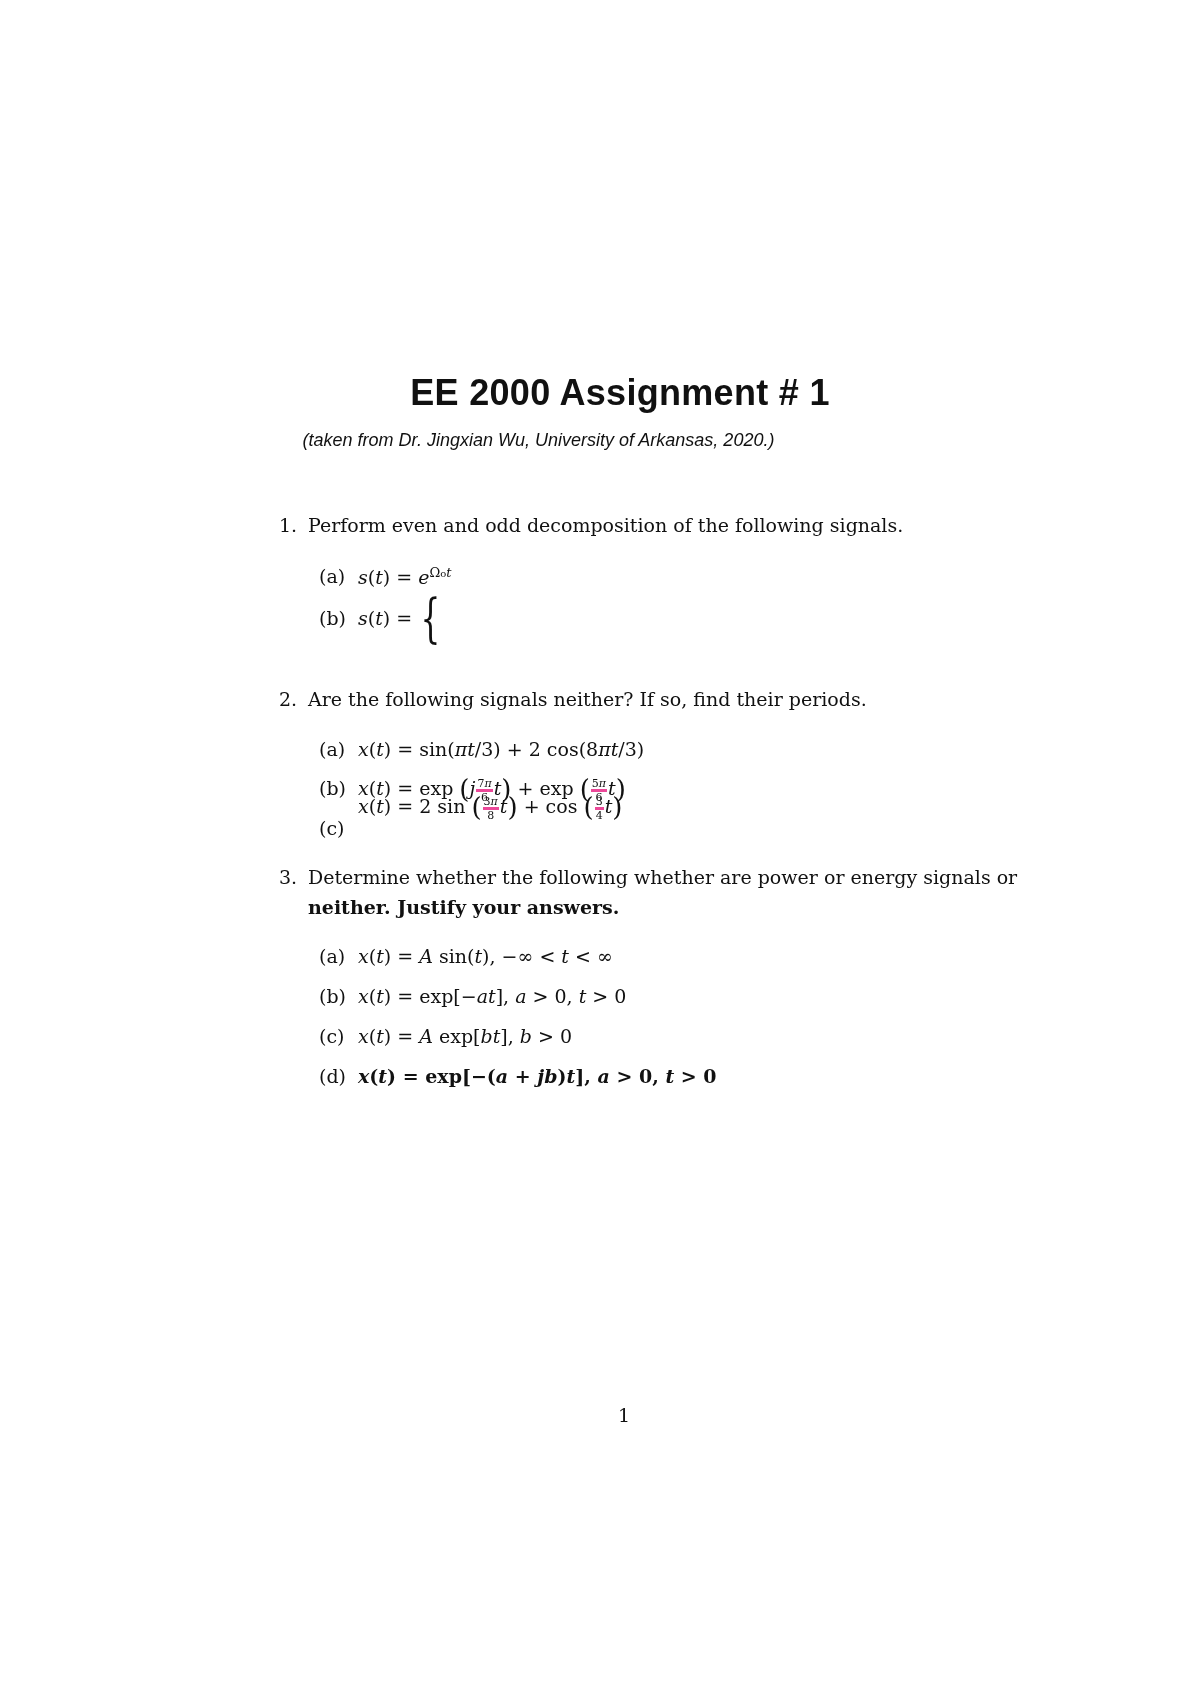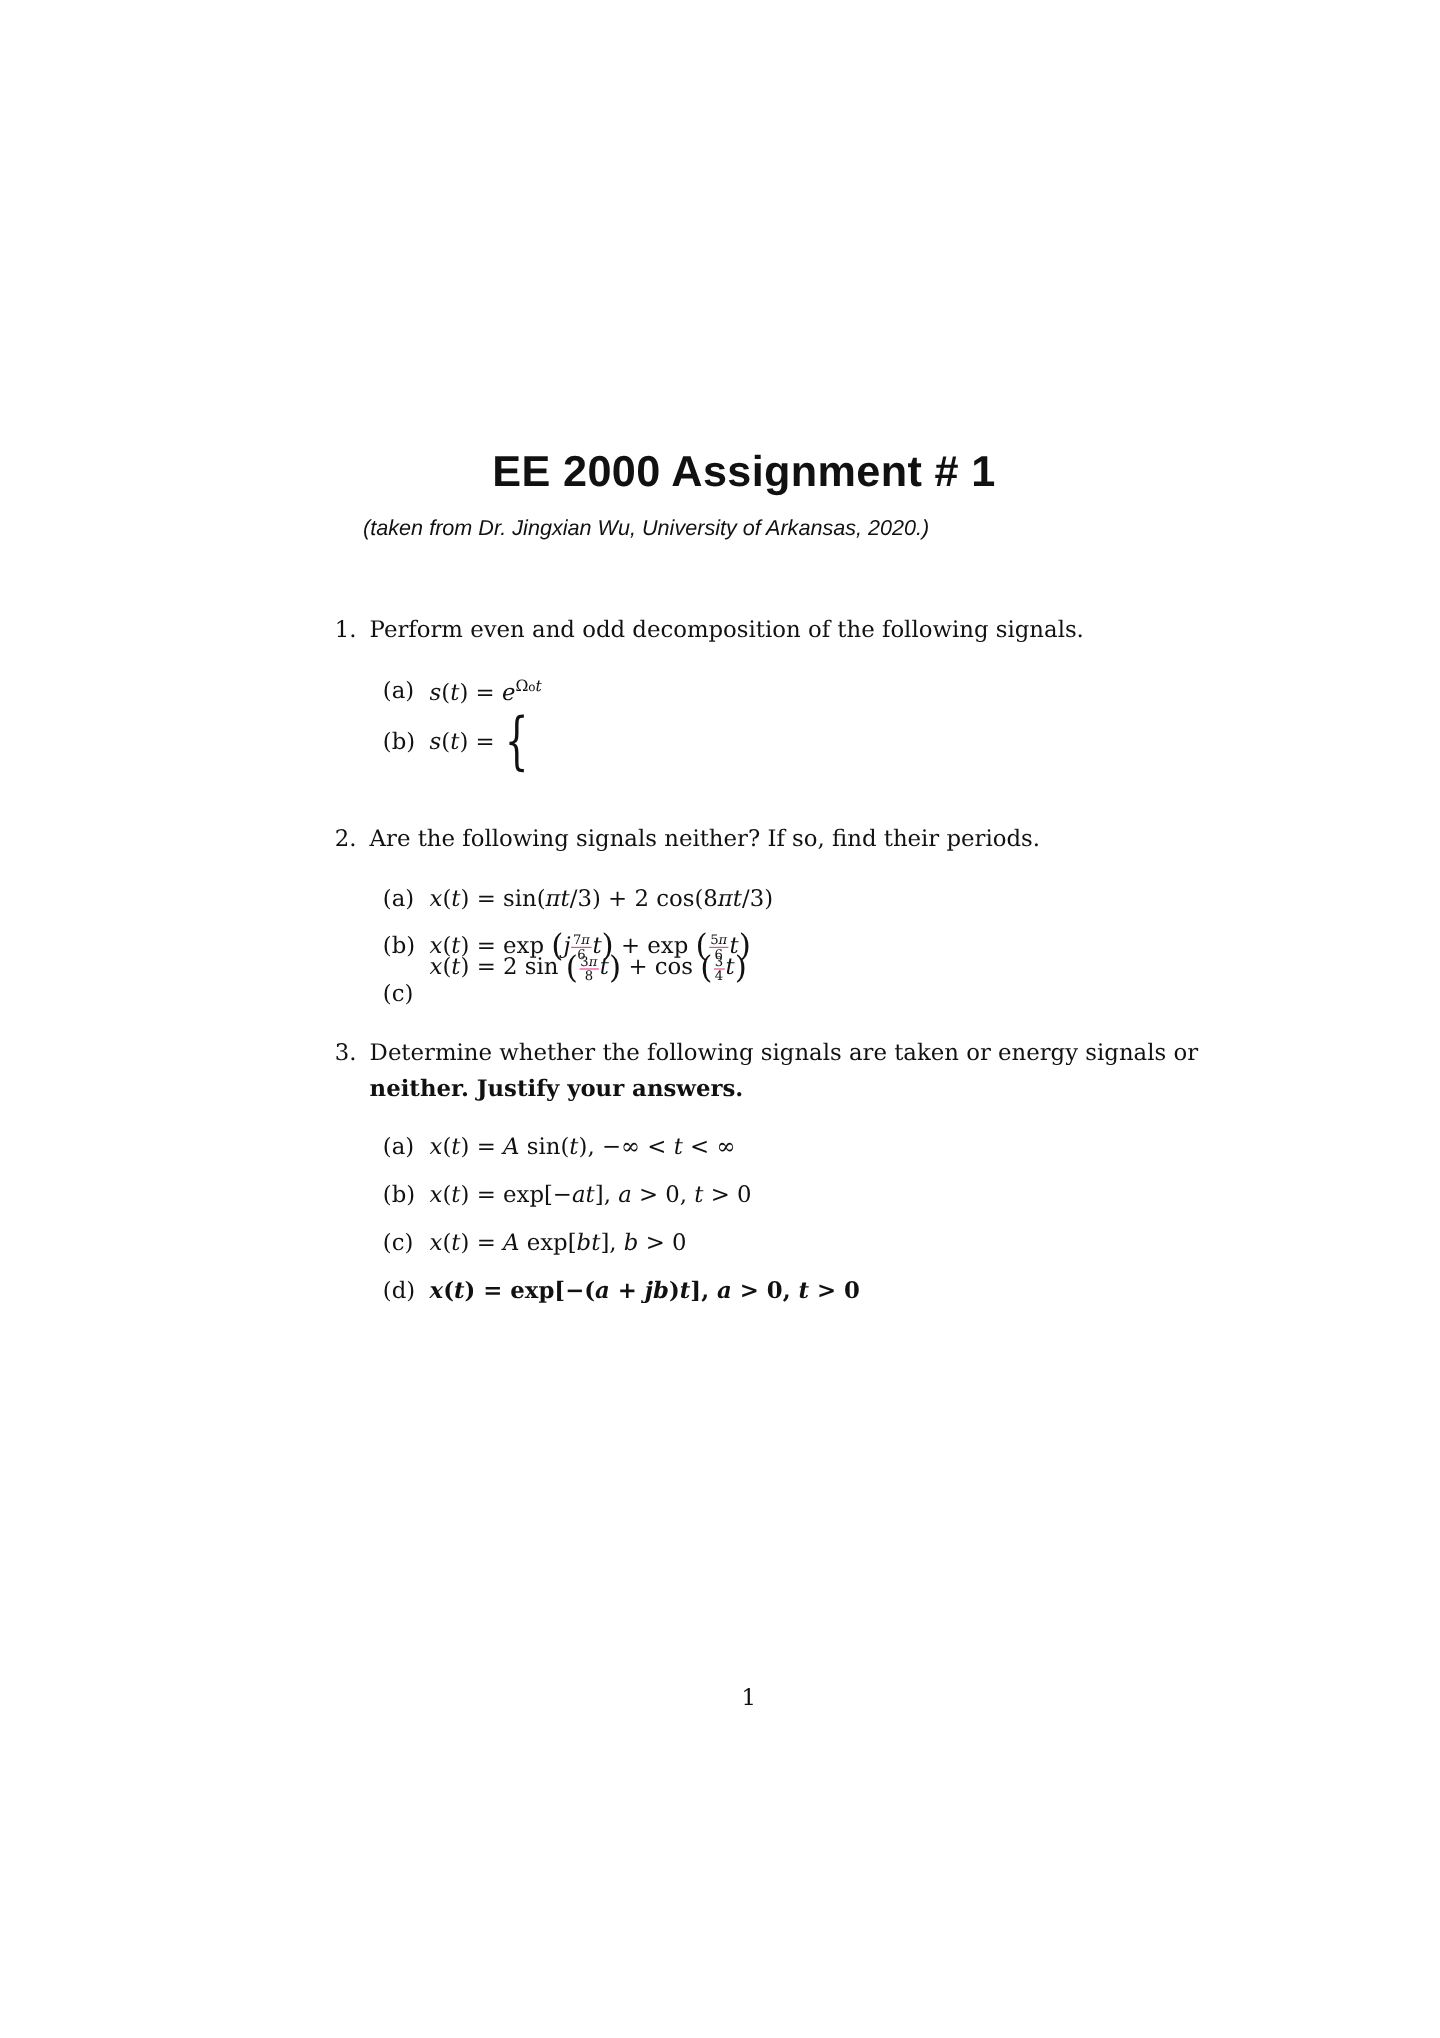--- a/index.html
+++ b/index.html
@@ -9,21 +9,21 @@
   .title .inner { margin-left:-8px; }
   .subtitle { font-family:"Liberation Sans", sans-serif; font-style:italic; font-size:18px; left:0; width:1033px; text-align:center; top:430px; }
   .subtitle .inner { margin-left:-4px; }
   .serif { font-family:"DejaVu Serif", "Liberation Serif", serif; font-size:19px; }
   .num { left:255px; }
   .ptext { left:284px; }
   .lbl { left:295px; }
   .math { left:334px; }
   .mi { font-style:italic; }
   .frac { display:inline-block; vertical-align:middle; text-align:center; font-size:11px; line-height:11px; margin:0 1px; }
-  .frac .n { display:block; border-bottom:1px solid #ec4899; padding:0 1px; }
+  .frac .n { display:block; border-bottom:3px solid #ec4899; padding:0 1px; }
   .frac .d { display:block; }
   .big { font-size:26px; vertical-align:-3px; }
   .brace { font-size:52px; line-height:52px; display:inline-block; vertical-align:middle; transform:scaleX(0.6); margin:0 2px; }
   .cases { display:inline-block; vertical-align:middle; }
   .cases td { padding:0 0 0 2px; font-size:19px; line-height:26px; }
   .cases td.c2 { padding-left:28px; }
   sup { font-size:13px; }
   .pageno { left:0; width:1200px; text-align:center; top:1404px; }
 </style>
 </head>
@@ -59,21 +59,21 @@
   <div class="abs serif math" style="top:774px;">
     <span class="mi">x</span>(<span class="mi">t</span>) = exp <span class="big">(</span><span class="mi">j</span><span class="frac"><span class="n">7<i>π</i></span><span class="d">6</span></span><span class="mi">t</span><span class="big">)</span> + exp <span class="big">(</span><span class="frac"><span class="n">5<i>π</i></span><span class="d">6</span></span><span class="mi">t</span><span class="big">)</span>
   </div>
 
   <div class="abs serif lbl" style="top:817px;">(c)</div>
   <div class="abs serif math" style="top:792px;">
     <span class="mi">x</span>(<span class="mi">t</span>) = 2 sin <span class="big">(</span><span class="frac"><span class="n">3<i>π</i></span><span class="d">8</span></span><span class="mi">t</span><span class="big">)</span> + cos <span class="big">(</span><span class="frac"><span class="n">3</span><span class="d">4</span></span><span class="mi">t</span><span class="big">)</span>
   </div>
 
   <div class="abs serif num" style="top:866px;">3.</div>
-  <div class="abs serif ptext" style="top:866px;">Determine whether the following signals are taken or energy signals or</div>
+  <div class="abs serif ptext" style="top:866px;">Determine whether the following whether are power or energy signals or</div>
   <div class="abs serif ptext" style="top:896px;font-weight:bold;">neither. Justify your answers.</div>
 
   <div class="abs serif lbl" style="top:945px;">(a)</div>
   <div class="abs serif math" style="top:945px;">
     <span class="mi">x</span>(<span class="mi">t</span>) = <span class="mi">A</span> sin(<span class="mi">t</span>), −∞ &lt; <span class="mi">t</span> &lt; ∞
   </div>
 
   <div class="abs serif lbl" style="top:985px;">(b)</div>
   <div class="abs serif math" style="top:985px;text-align:right;">
     <span class="mi">x</span>(<span class="mi">t</span>) = exp[−<span class="mi">at</span>], <span class="mi">a</span> &gt; 0, <span class="mi">t</span> &gt; 0

